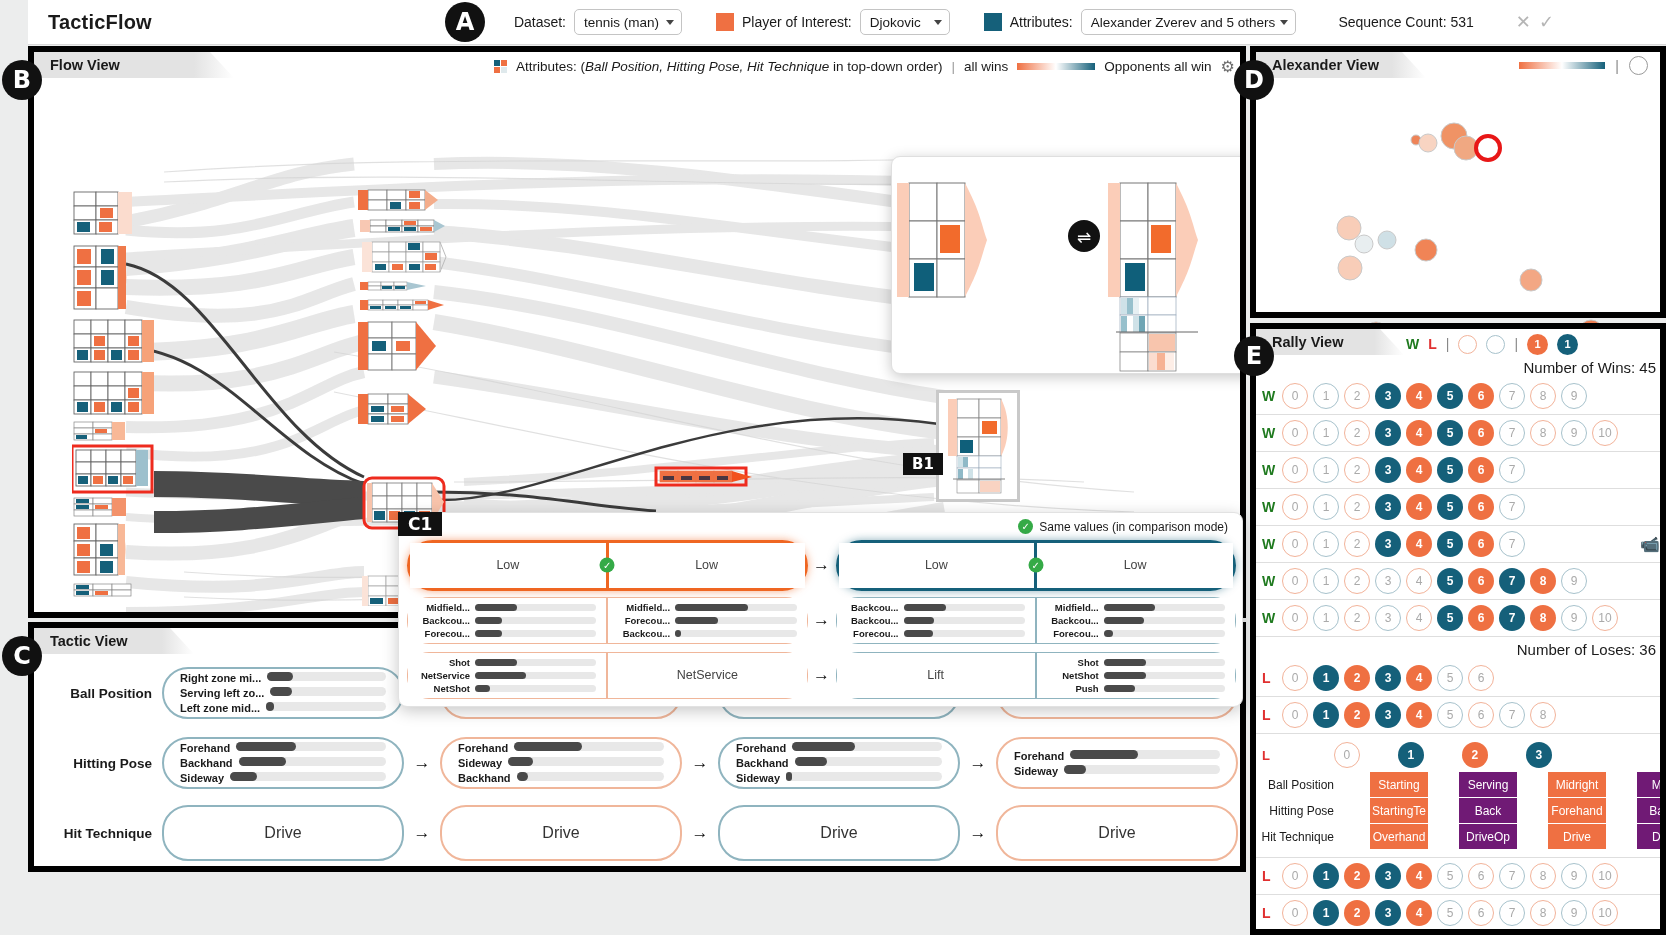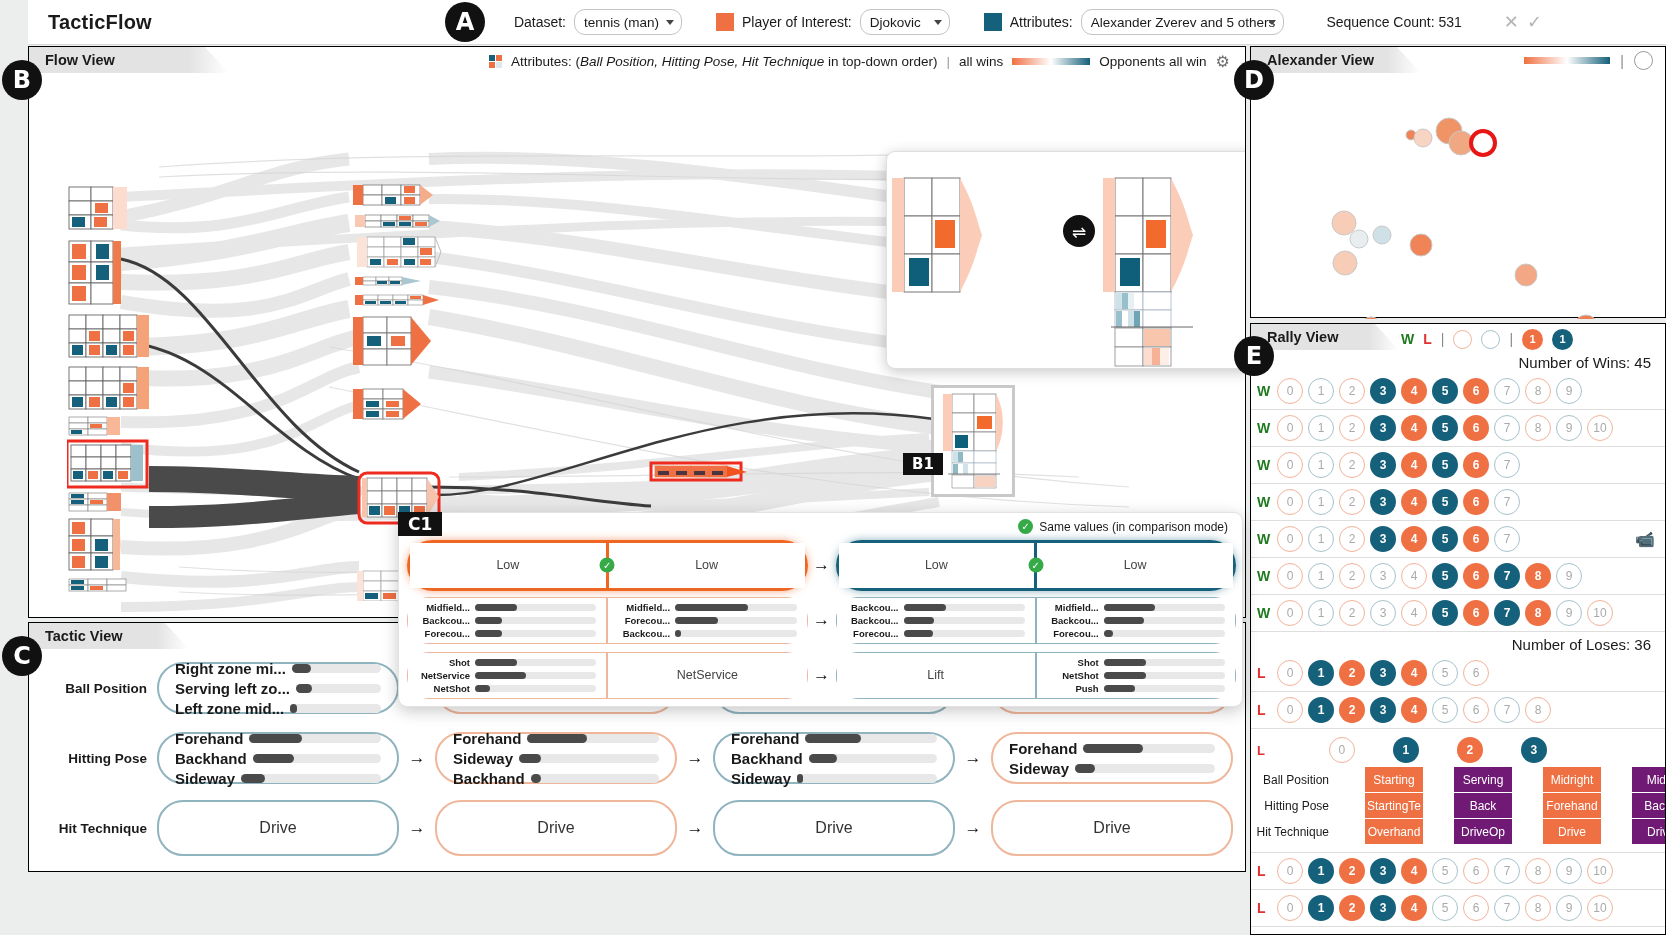--- a/index.html
+++ b/index.html
@@ -19,34 +19,34 @@
     background: #fff; display: flex; align-items: center;
     border-bottom: 1px solid #d8d8d8;
   }
   .brand { font-size: 20px; font-weight: bold; letter-spacing: .2px; margin-left: 20px; }
   .hdr-group { display: flex; align-items: center; gap: 8px; }
   .hdr-label { font-size: 14px; }
   .swatch { width: 18px; height: 18px; display: inline-block; }
   .swatch.orange { background: #ef7042; }
   .swatch.teal { background: #15607a; }
   .select {
-    border: 1px solid #c4c4c4; border-radius: 11px; background: #fff;
-    padding: 4px 8px 4px 9px; font-size: 13.5px; position: relative; cursor: pointer;
+    border: 1px solid #c4c4c4; border-radius: 5px; background: #fff;
+    padding: 4px 20px 4px 9px; font-size: 13.5px; position: relative; cursor: pointer;
     min-height: 26px; display: flex; align-items: center; white-space: nowrap;
   }
   .select::after {
     content: ""; position: absolute; right: 7px; top: 50%;
     border-left: 4px solid transparent; border-right: 4px solid transparent;
     border-top: 5px solid #444; margin-top: -2px;
   }
   .seqcount { font-size: 14px; }
   .icon-btn { font-size: 18px; color: #b5b5b5; cursor: pointer; padding: 0 4px; }
 
   
-  .panel { position: absolute; background: #fff; border: 1px solid #000000; padding-left: 40px; }
+  .panel { position: absolute; background: #fff; border: 6px solid #000000; padding-left: 40px; }
   .panel-tab {
     position: absolute; left: 0; top: 0; height: 26px;
     background: linear-gradient(to right,#e3e3e3 80%, rgba(227,227,227,0));
     display: flex; align-items: center; padding: 0 42px 0 16px;
     font-weight: bold; font-size: 14.5px; z-index: 6;
     clip-path: polygon(0 0, calc(100% - 24px) 0, 100% 100%, 0 100%);
   }
   .marker {
     position: absolute; width: 40px; height: 40px; border-radius: 50%;
     background: #111; color: #fff; display: flex; align-items: center; justify-content: center;
@@ -98,21 +98,21 @@
   .row-label { font-weight: bold; font-size: 13.5px; text-align: right; padding-right: 10px; }
   .arrow { text-align: center; font-size: 17px; color: #111; }
   .tnode {
     border-radius: 26px; border: 2.5px solid #8fb4bf; background: #fff;
     height: 52px; display: flex; flex-direction: column; justify-content: center;
     padding: 4px 16px; gap: 3px;
   }
   .tnode.orange { border-color: #f0b69a; }
   .tnode.single { align-items: center; justify-content: center; font-size: 16px; color: #333; }
   .tnode.tall { height: 56px; }
-  .bar-row { display: flex; align-items: center; gap: 6px; font-size: 15px; font-weight: bold; }
+  .bar-row { display: flex; align-items: flex-start; gap: 6px; font-size: 11px; font-weight: bold; }
   .bar-row .nm { flex: 0 0 auto; text-align: right; white-space: nowrap; }
   .bar-track { flex: 1; height: 9px; border-radius: 5px; background: #e8e8e8; position: relative; }
   .bar-fill { position: absolute; left: 0; top: 0; height: 9px; border-radius: 5px; background: #4a4a4a; }
 
   
   #c1-popup {
     position: absolute; left: 398px; top: 512px; width: 845px; height: 195px;
     background: #fff; border-radius: 9px; border: 1px solid #e2e2e2;
     box-shadow: 0 4px 16px rgba(0,0,0,.22); z-index: 30;
   }

